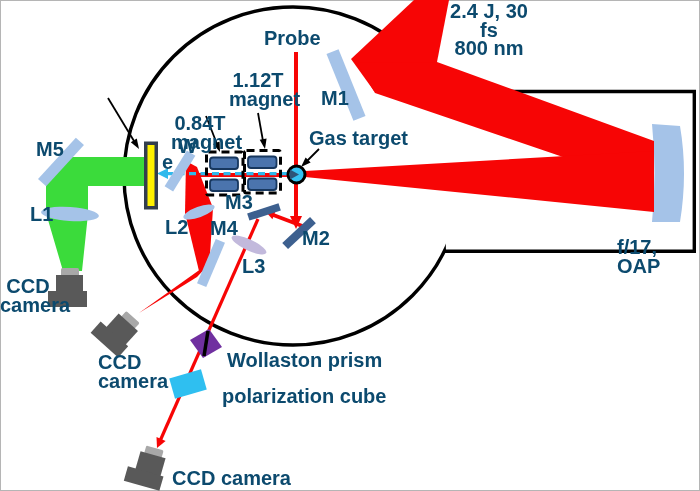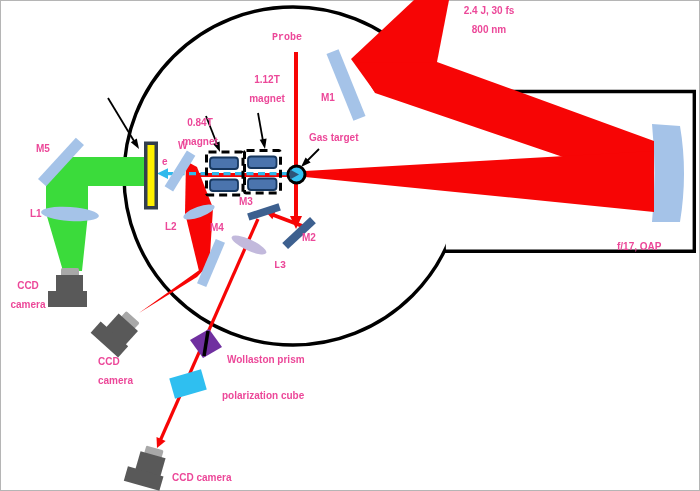--- a/index.html
+++ b/index.html
@@ -3,21 +3,21 @@
 <meta charset="utf-8">
 <style>
   html,body{margin:0;padding:0;background:#fff;}
   .stage{
     position:relative;width:700px;height:491px;background:#fff;overflow:hidden;
     outline:1px solid #b5b5b5;outline-offset:-1px;
     font-family:"Liberation Sans",sans-serif;
   }
   .stage svg{position:absolute;left:0;top:0;}
   .lbl{
-    position:absolute;color:#ec4899;font-weight:bold;font-size:10px;line-height:18.5px;
+    position:absolute;color:#0c4a6e;font-weight:bold;font-size:20px;line-height:18.5px;
     white-space:pre-line;
   }
   .ctr{text-align:center;}
 </style>
 </head>
 <body>
 
 <div class="stage">
 
   <svg width="700" height="491" viewBox="0 0 700 491">
@@ -121,35 +121,35 @@
       <polygon points="220,152 219.6,141.4 213.1,144" stroke="none"></polygon>
       <line x1="258" y1="113" x2="263" y2="141"></line>
       <polygon points="265,149 266.6,138.5 259.7,139.8" stroke="none"></polygon>
       <line x1="319" y1="149" x2="306" y2="162"></line>
       <polygon points="301,167 310.6,162.4 305.6,157.4" stroke="none"></polygon>
     </g>
   </svg>
 
   <div class="lbl ctr" style="left:446px;top:2px;width:86px;">2.4 J, 30 fs
 800 nm</div>
-  <div class="lbl" style="left:272px;top:29px;font-family:Liberation Mono, monospace;">Probe</div>
+  <div class="lbl" style="left:264px;top:29px;">Probe</div>
   <div class="lbl" style="left:321px;top:89px;">M1</div>
   <div class="lbl ctr" style="left:171px;top:78px;width:58px;margin-top:36px;">0.84T
 magnet</div>
-  <div class="lbl ctr" style="left:238px;top:71px;width:58px;">1.12T
+  <div class="lbl ctr" style="left:229px;top:71px;width:58px;">1.12T
 magnet</div>
   <div class="lbl" style="left:309px;top:129px;">Gas target</div>
   <div class="lbl" style="left:36px;top:140px;">M5</div>
   <div class="lbl" style="left:162px;top:153px;">e</div>
   <div class="lbl" style="left:178px;top:137px;">W</div>
-  <div class="lbl" style="left:239px;top:193px;text-align:center;">M3</div>
+  <div class="lbl" style="left:225px;top:193px;text-align:center;">M3</div>
   <div class="lbl" style="left:302px;top:229px;">M2</div>
   <div class="lbl" style="left:165px;top:218px;">L2</div>
   <div class="lbl" style="left:210px;top:219px;">M4</div>
-  <div class="lbl" style="left:274px;top:257px;font-family:Liberation Mono, monospace;">L3</div>
+  <div class="lbl" style="left:242px;top:257px;">L3</div>
   <div class="lbl" style="left:18px;top:205px;margin-left:12px;">L1</div>
   <div class="lbl" style="left:617px;top:238px;">f/17, OAP</div>
   <div class="lbl ctr" style="left:0px;top:277px;width:56px;">CCD
 camera</div>
   <div class="lbl" style="left:98px;top:353px;">CCD
 camera</div>
   <div class="lbl" style="left:222px;top:387px;">polarization cube</div>
   <div class="lbl" style="left:227px;top:351px;">Wollaston prism</div>
   <div class="lbl" style="left:172px;top:469px;">CCD camera</div>
 

